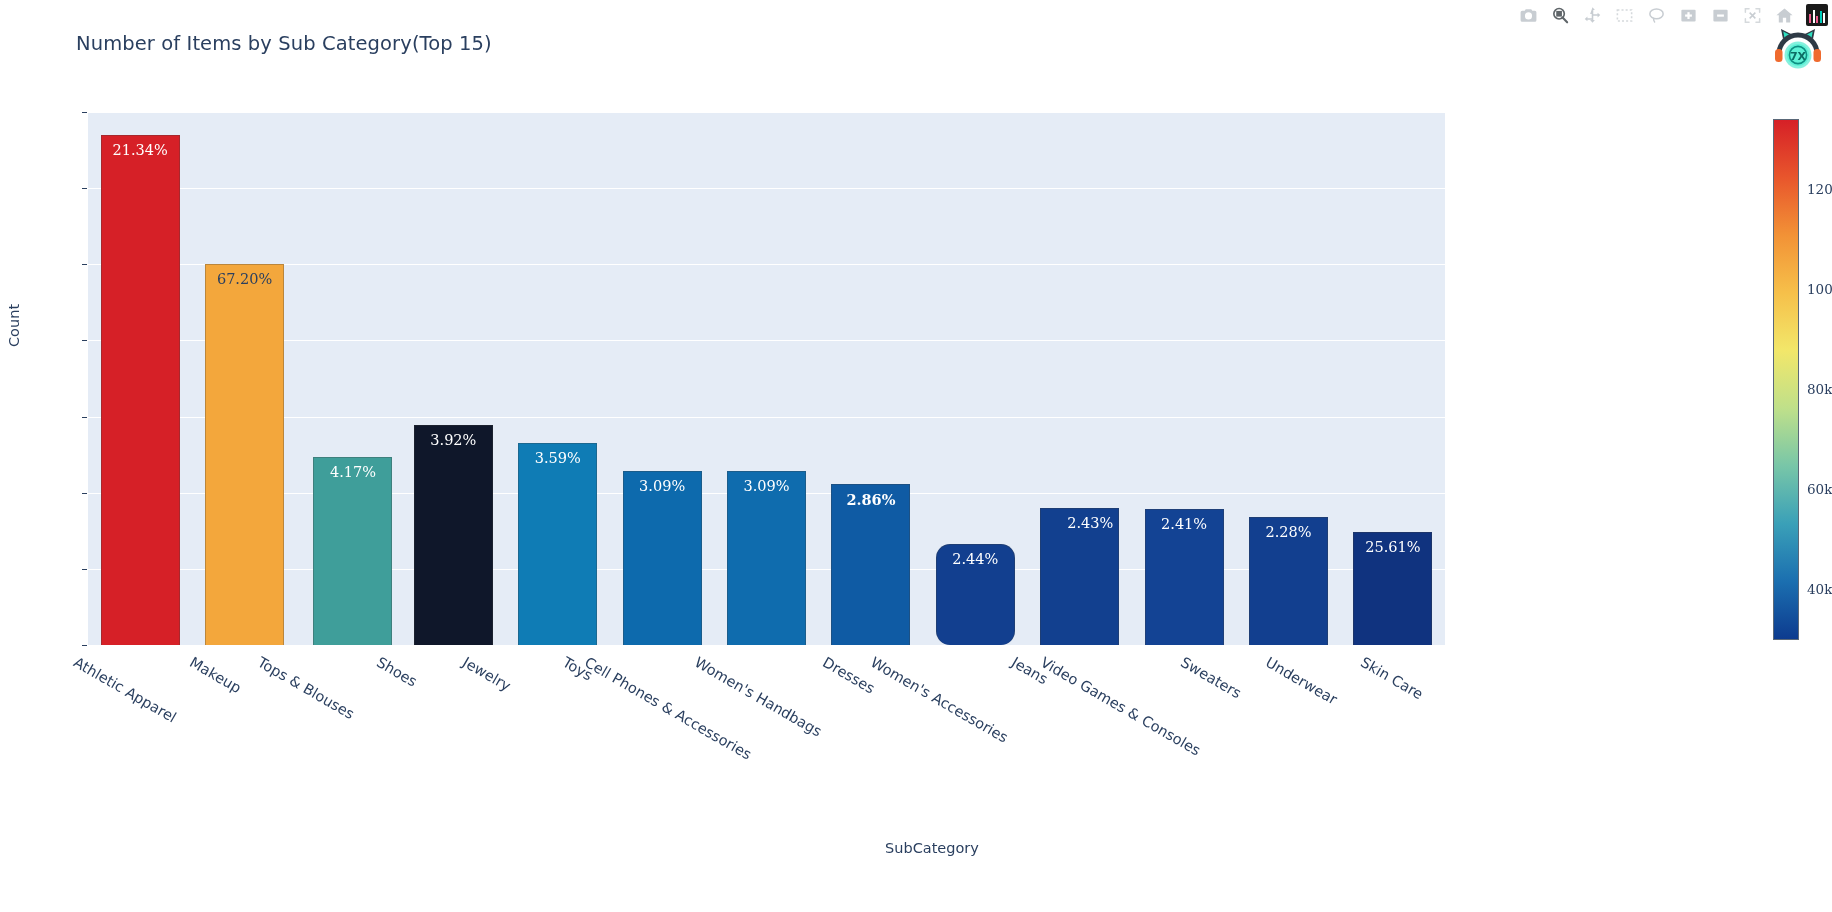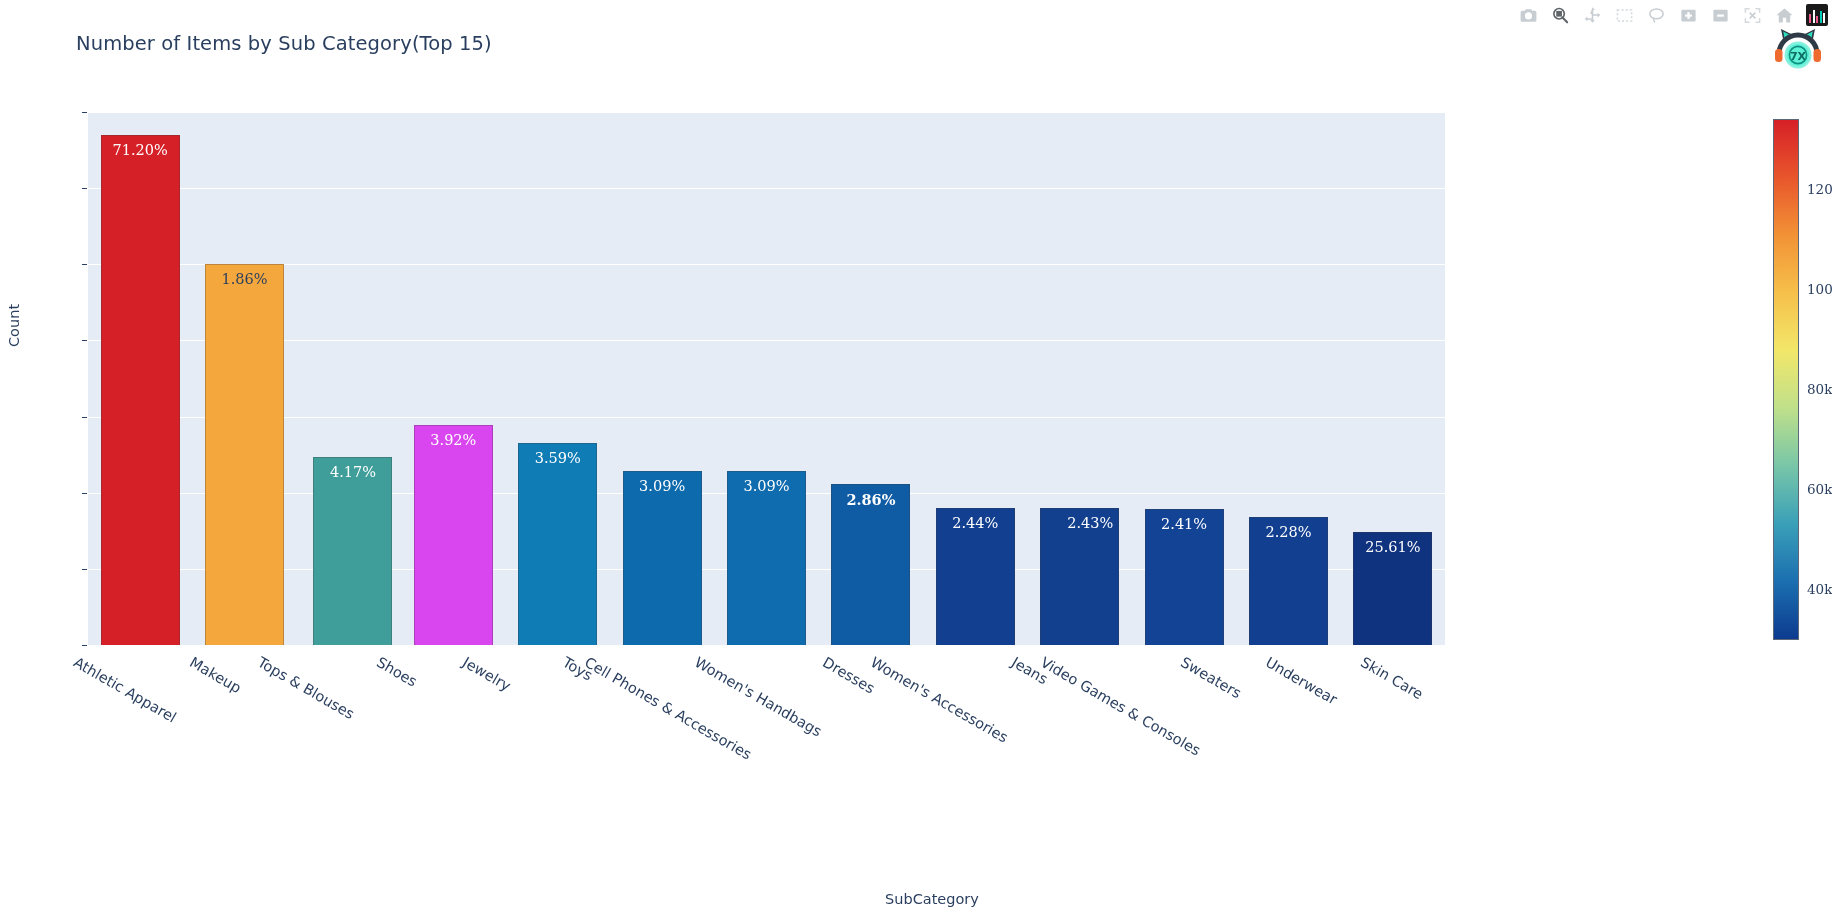--- a/index.html
+++ b/index.html
@@ -105,21 +105,21 @@
   }
   .xlab {
     position: absolute; top: 0;
     font-size: 14.5px; color: #2a3f5f;
     font-family: "DejaVu Sans", sans-serif;
     white-space: nowrap;
     transform-origin: left top;
     transform: rotate(30deg);
   }
   .xtitle {
-    position: absolute; left: 0; right: 0; top: 891px;
+    position: absolute; left: 0; right: 0; top: 840px;
     text-align: center;
     font-size: 14.5px; color: #2a3f5f;
     font-family: "DejaVu Sans", sans-serif;
     margin-left: 32px;
   }
 
   
   .cbar-wrap { position: absolute; left: 1773px; top: 119px; }
   .cbar {
     width: 26px; height: 521px;
@@ -240,35 +240,35 @@
       <div class="ytick-mark" style="top: 340.429px; left: 82px;"></div>
       <div class="ytick-mark" style="top: 264.286px; left: 82px;"></div>
       <div class="ytick-mark" style="top: 188.143px; left: 82px;"></div>
       <div class="ytick-mark" style="top: 112px; left: 82px;"></div>
     </div>
   <div class="ytitle">Count</div>
 
   <div class="bars" id="bars">
       <div class="bar-slot">
         <div class="bar" title="Athletic Apparel" style="height: 510.157px; background: rgb(214, 32, 39);">
-          <div class="bar-label" style="color: rgb(255, 255, 255);">71.20%</div>
+          <div class="bar-label" style="color: rgb(255, 255, 255);">21.34%</div>
         </div>
       </div>
       <div class="bar-slot">
         <div class="bar" title="Shoes" style="height: 381.476px; background: rgb(243, 167, 60);">
-          <div class="bar-label" style="color: rgb(42, 63, 95);">1.86%</div>
+          <div class="bar-label" style="color: rgb(42, 63, 95);">67.20%</div>
         </div>
       </div>
       <div class="bar-slot">
         <div class="bar" title="Jewelry" style="height: 188px; background: rgb(63, 158, 154); margin-left: 8px;">
           <div class="bar-label" style="color: rgb(255, 255, 255);">4.17%</div>
         </div>
       </div>
       <div class="bar-slot">
-        <div class="bar" title="Toys" style="height: 220.434px; background: #d946ef;">
+        <div class="bar" title="Toys" style="height: 220.434px; background: #0f172a;">
           <div class="bar-label" style="color: rgb(255, 255, 255);">3.92%</div>
         </div>
       </div>
       <div class="bar-slot">
         <div class="bar" title="Cell Phones &amp; Accessories" style="height: 202.159px; background: rgb(15, 124, 181);">
           <div class="bar-label" style="color: rgb(255, 255, 255);">3.59%</div>
         </div>
       </div>
       <div class="bar-slot">
         <div class="bar" title="Women's Handbags" style="height: 173.986px; background: rgb(13, 106, 173);">
@@ -279,21 +279,21 @@
         <div class="bar" title="Dresses" style="height: 173.986px; background: rgb(15, 108, 174);">
           <div class="bar-label" style="color: rgb(255, 255, 255);">3.09%</div>
         </div>
       </div>
       <div class="bar-slot">
         <div class="bar" title="Women's Accessories" style="height: 161.042px; background: rgb(15, 91, 164);">
           <div class="bar-label" style="color: rgb(255, 255, 255); font-weight: bold;">2.86%</div>
         </div>
       </div>
       <div class="bar-slot">
-        <div class="bar" title="Jeans" style="height: 137px; background: rgb(18, 63, 143);">
+        <div class="bar" title="Jeans" style="height: 101px; background: rgb(18, 63, 143); border-radius: 14px;">
           <div class="bar-label" style="color: rgb(255, 255, 255);">2.44%</div>
         </div>
       </div>
       <div class="bar-slot">
         <div class="bar" title="Video Games &amp; Consoles" style="height: 136.676px; background: rgb(18, 64, 143);">
           <div class="bar-label" style="color: rgb(255, 255, 255); margin-left: 21px;">2.43%</div>
         </div>
       </div>
       <div class="bar-slot">
         <div class="bar" title="Sweaters" style="height: 135.534px; background: rgb(19, 67, 148);">

